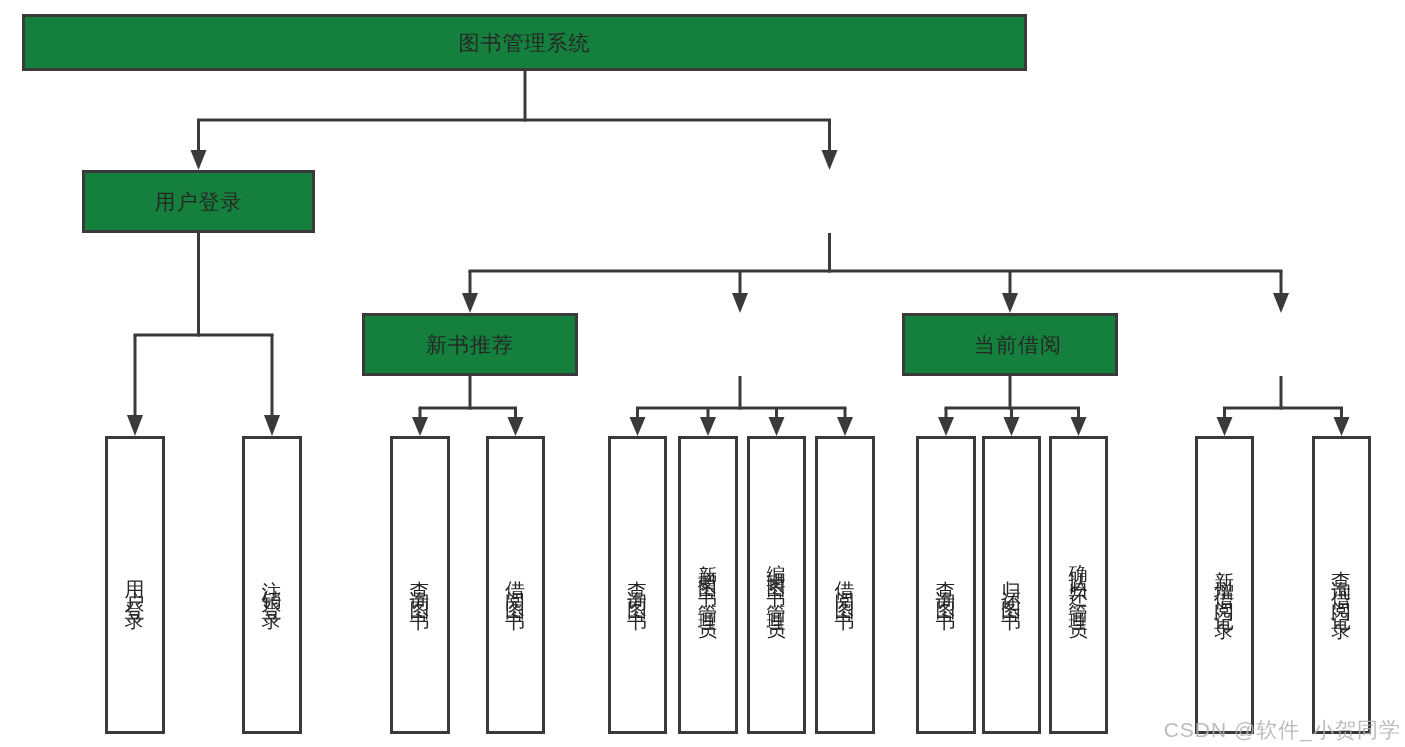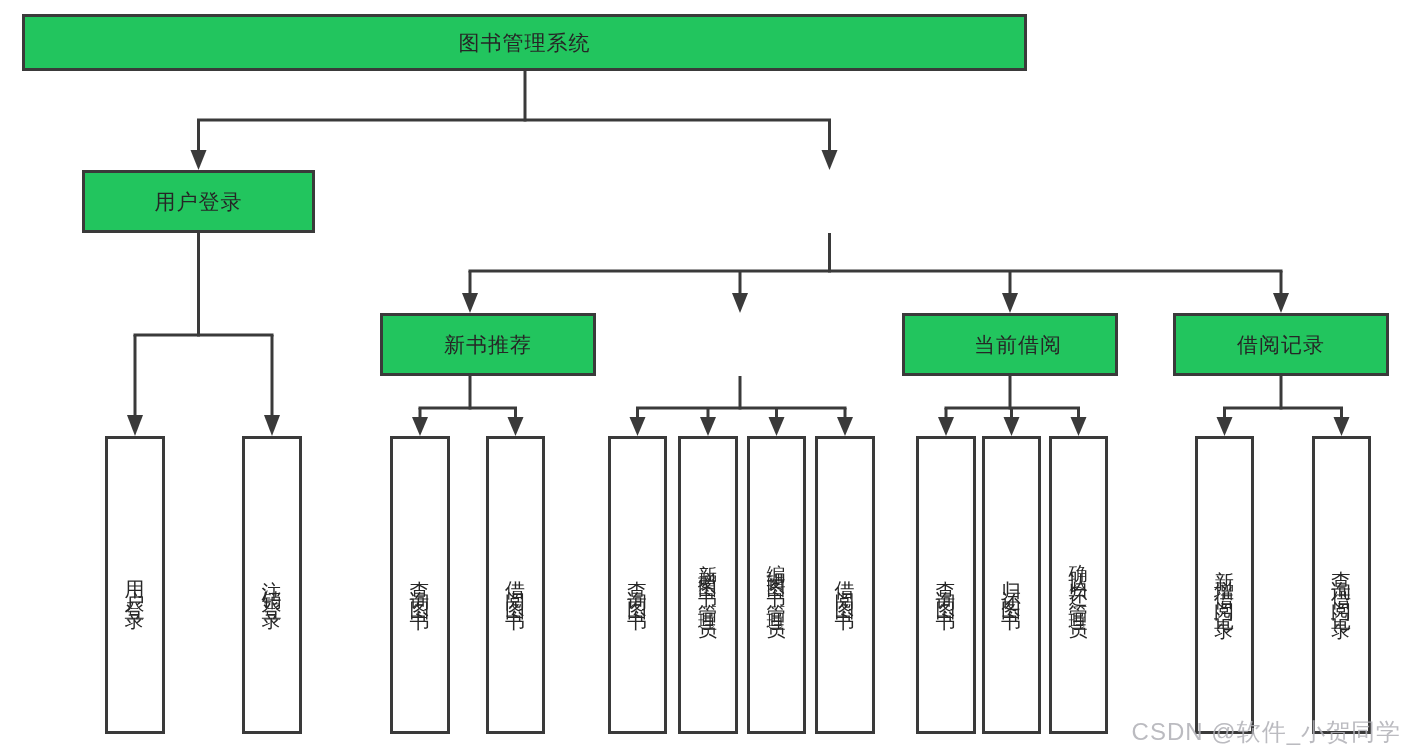--- a/index.html
+++ b/index.html
@@ -5,61 +5,61 @@
   :root{
     --line:#3a3a3a; --border:#3a3a3a; --text:#262626; --watermark:#b0b0b6; --background:#ffffff;
   }
   *{box-sizing:border-box;margin:0;padding:0;}
   body{background:var(--background);font-family:"Liberation Sans","DejaVu Sans",sans-serif;}
   .canvas{position:relative;width:1405px;height:747px;background:var(--background);overflow:hidden;}
   .connector-layer{position:absolute;left:0;top:0;width:1405px;height:747px;}
   .connector-layer line{stroke:var(--line);stroke-width:3;}
   .connector-layer polygon{fill:var(--line);}
   .node{
-    position:absolute;background:#22c55e;border:3px solid var(--border);
+    position:absolute;background:#15803d;border:3px solid var(--border);
     display:flex;align-items:center;justify-content:center;
     color:var(--text);font-size:21px;letter-spacing:1px;z-index:2;
   }
   .leaf{
     position:absolute;top:436px;height:298px;background:#fff;border:3px solid var(--border);
     display:flex;align-items:center;justify-content:center;z-index:2;
   }
   .vtext{
     writing-mode:vertical-rl;text-orientation:mixed;
     color:var(--text);font-size:20px;line-height:1;letter-spacing:10px;
     white-space:nowrap;
   }
   .leaf.long .vtext{letter-spacing:8px;font-size:19px;}
   
   .n-root{left:22px;top:14px;width:1005px;height:57px;}
   
   .n-user-login{left:82px;top:170px;width:233px;height:63px;}
   .n-book-mgmt{left:712px;top:170px;width:235px;height:63px;}
   
-  .n-new-book{left:380px;top:313px;width:216px;height:63px;}
+  .n-new-book{left:362px;top:313px;width:216px;height:63px;}
   .n-borrow{left:632px;top:313px;width:216px;height:63px;}
   .n-current{left:902px;top:313px;width:216px;height:63px;padding-left:16px;}
   .n-record{left:1173px;top:313px;width:216px;height:63px;}
   
   .l-ul-0{left:105px;width:60px;}
   .l-ul-1{left:242px;width:60px;}
   .l-nb-0{left:390px;width:60px;}
   .l-nb-1{left:486px;width:59px;}
   .l-bb-0{left:608px;width:59px;}
   .l-bb-1{left:678px;width:60px;}
   .l-bb-2{left:747px;width:59px;}
   .l-bb-3{left:815px;width:60px;}
   .l-cb-0{left:916px;width:60px;}
   .l-cb-1{left:982px;width:59px;}
   .l-cb-2{left:1049px;width:59px;}
   .l-br-0{left:1195px;width:59px;}
   .l-br-1{left:1312px;width:59px;}
   .watermark{
     position:absolute;right:4px;top:716px;z-index:5;
-    color:var(--watermark);opacity:.85;font-size:24px;letter-spacing:1px;
+    color:var(--watermark);opacity:.85;font-size:21px;letter-spacing:1px;
   }
 </style>
 </head>
 <body>
 
 <div class="canvas">
 
   <svg class="connector-layer" width="1405" height="747" viewBox="0 0 1405 747" xmlns="http://www.w3.org/2000/svg">
 
     <g>
@@ -143,23 +143,20 @@
   <div class="node n-user-login">
     <span>用户登录</span>
   </div>
 
   <div class="node n-new-book">
     <span>新书推荐</span>
   </div>
   <div class="node n-current">
     <span>当前借阅</span>
   </div>
-  <div class="node n-record">
-    <span>借阅记录</span>
-  </div>
 
   <div class="leaf l-ul-0">
     <span class="vtext">用户登录</span>
   </div>
   <div class="leaf l-ul-1">
     <span class="vtext">注销登录</span>
   </div>
 
   <div class="leaf l-nb-0">
     <span class="vtext">查询图书</span>

